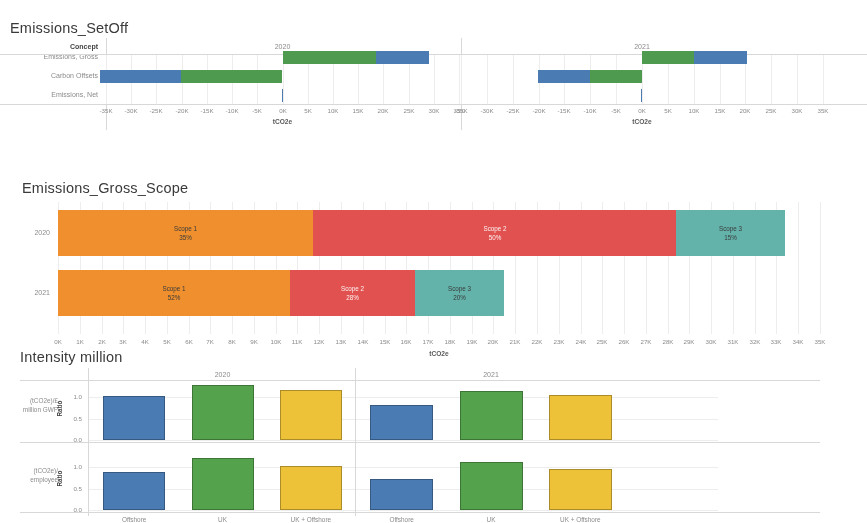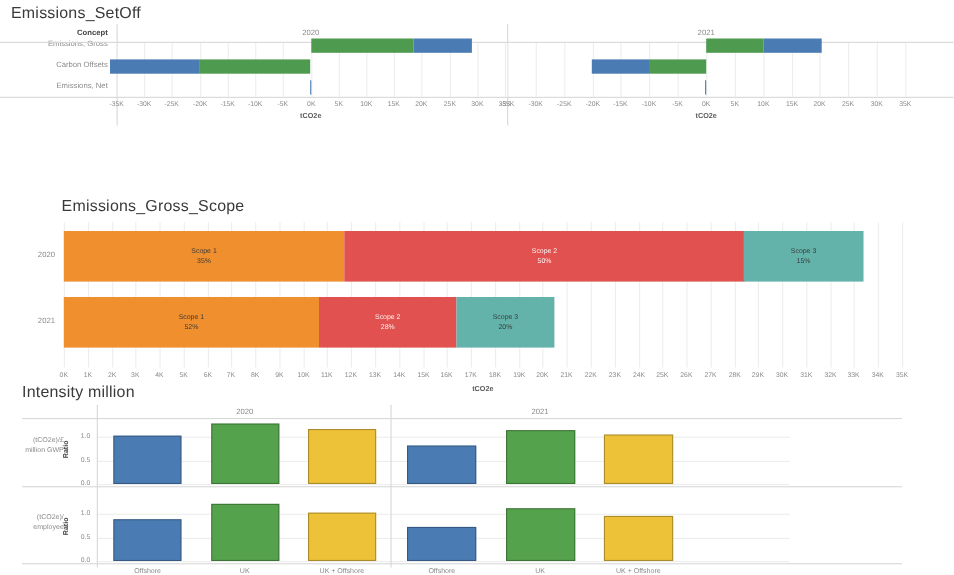--- a/index.html
+++ b/index.html
@@ -22,28 +22,28 @@
   .col-header{font-size:7px;color:#8b8b8b;text-align:center;}
   .row-label{font-size:7px;color:#8b8b8b;text-align:right;white-space:nowrap;}
   .hdr-label{font-size:7px;color:#444;font-weight:bold;text-align:right;}
 
   .hline{position:absolute;background:#d8d8d8;height:1px;}
   .vline{position:absolute;background:#d8d8d8;width:1px;}
   .grid-v{position:absolute;background:#ededed;width:1px;}
   .grid-h{position:absolute;background:#ededed;height:1px;}
 
   
-  #chart1{left:0;top:0;width:867px;height:150px;}
+  #chart1{left:0;top:16px;width:867px;height:150px;}
   #c1-title{position:absolute;left:10px;top:4px;}
   .c1-bar{position:absolute;height:13px;}
   .c1-seg{position:absolute;top:0;height:100%;}
 
   
   #chart2{left:0;top:180px;width:867px;height:160px;}
-  #c2-title{position:absolute;left:22px;top:0;margin-left:34px;}
+  #c2-title{position:absolute;left:22px;top:0;}
   .c2-bar{position:absolute;height:46px;}
   .c2-seg{position:absolute;top:0;height:100%;display:flex;flex-direction:column;
           align-items:center;justify-content:center;overflow:hidden;}
   .c2-seg span{font-size:6.3px;line-height:9px;color:#3b3b3b;white-space:nowrap;}
   .c2-seg.dark span{color:#fdf3f3;}
 
   
   #chart3{left:0;top:345px;width:867px;height:178px;}
   #c3-title{position:absolute;left:20px;top:4px;}
   .c3-bar{position:absolute;bottom:0;border:1px solid rgba(0,0,0,.28);box-sizing:border-box;}

